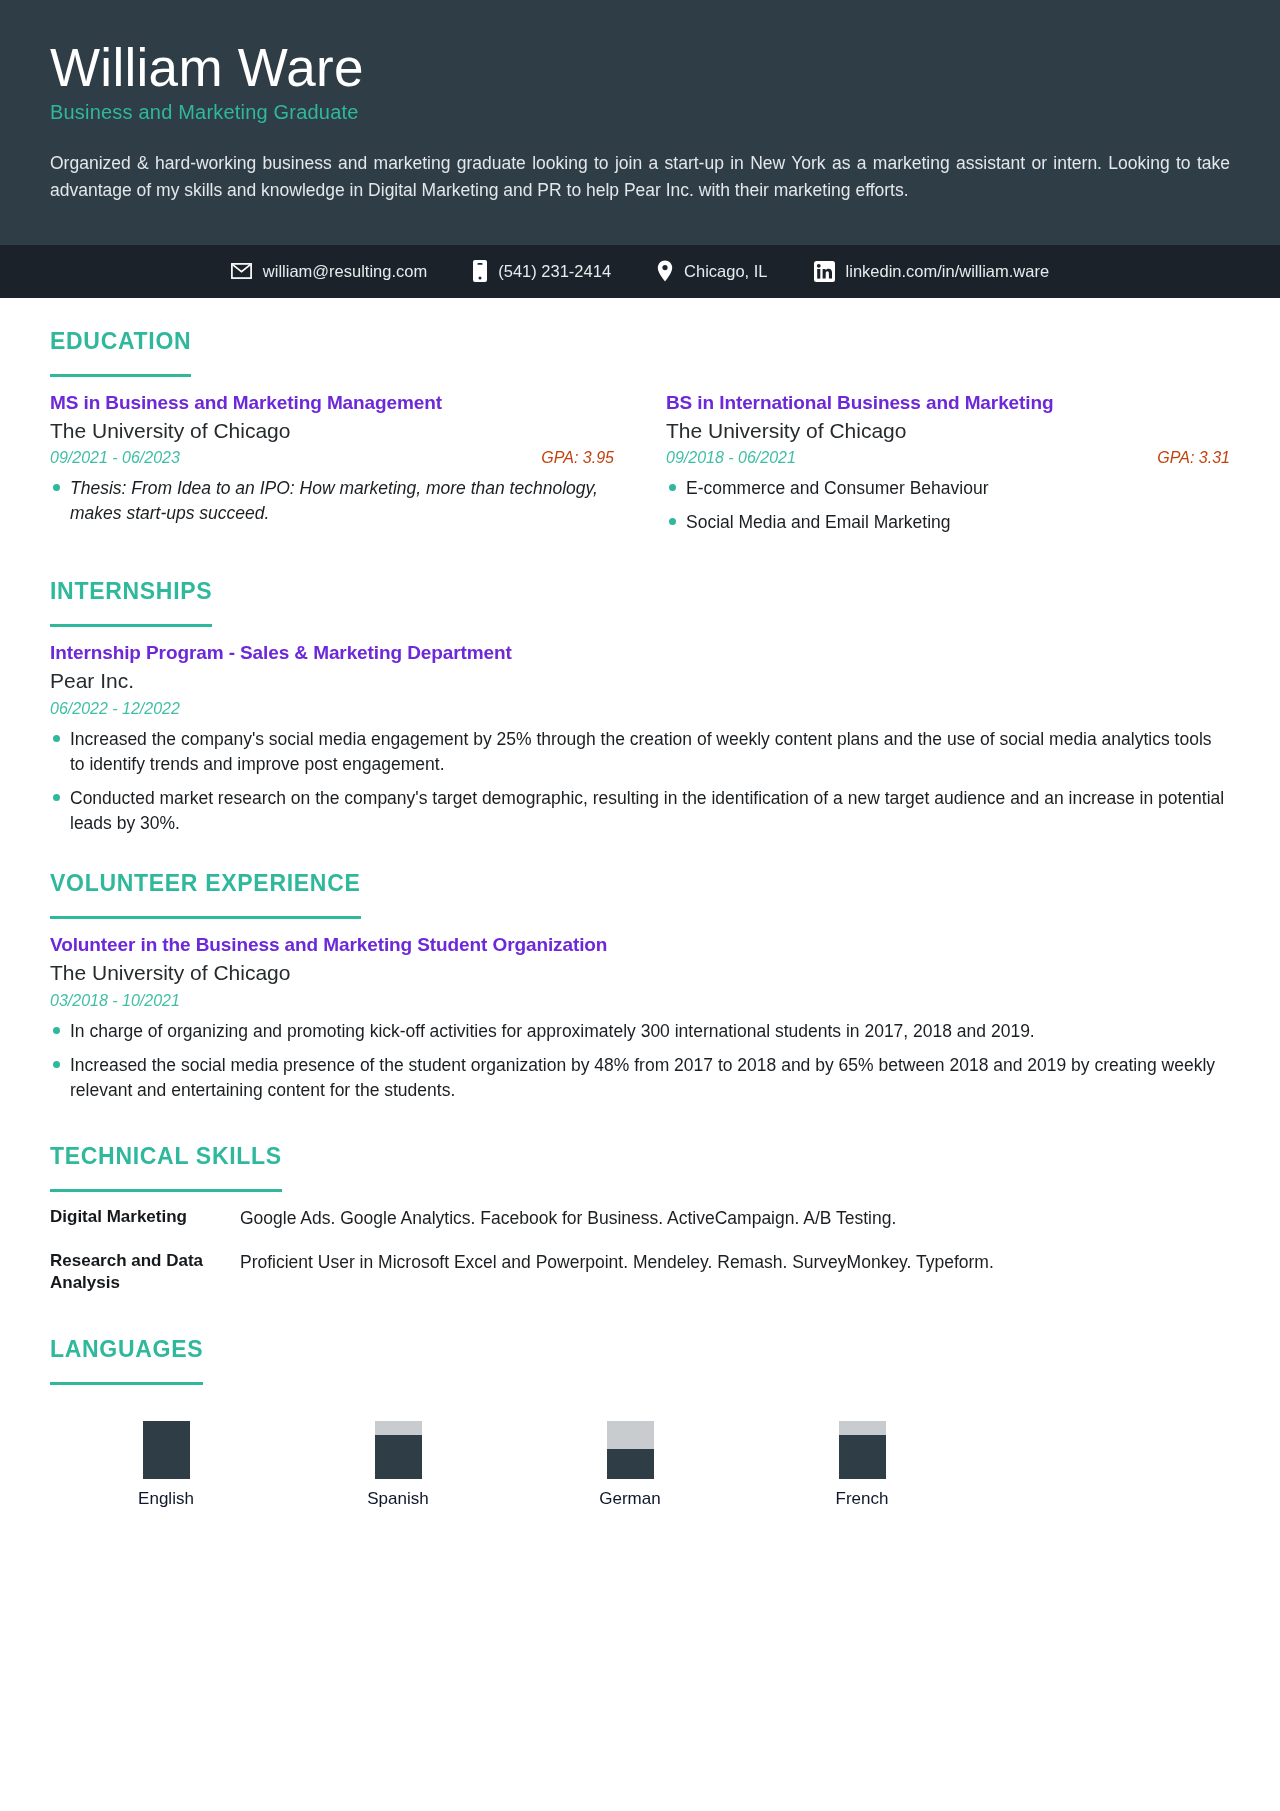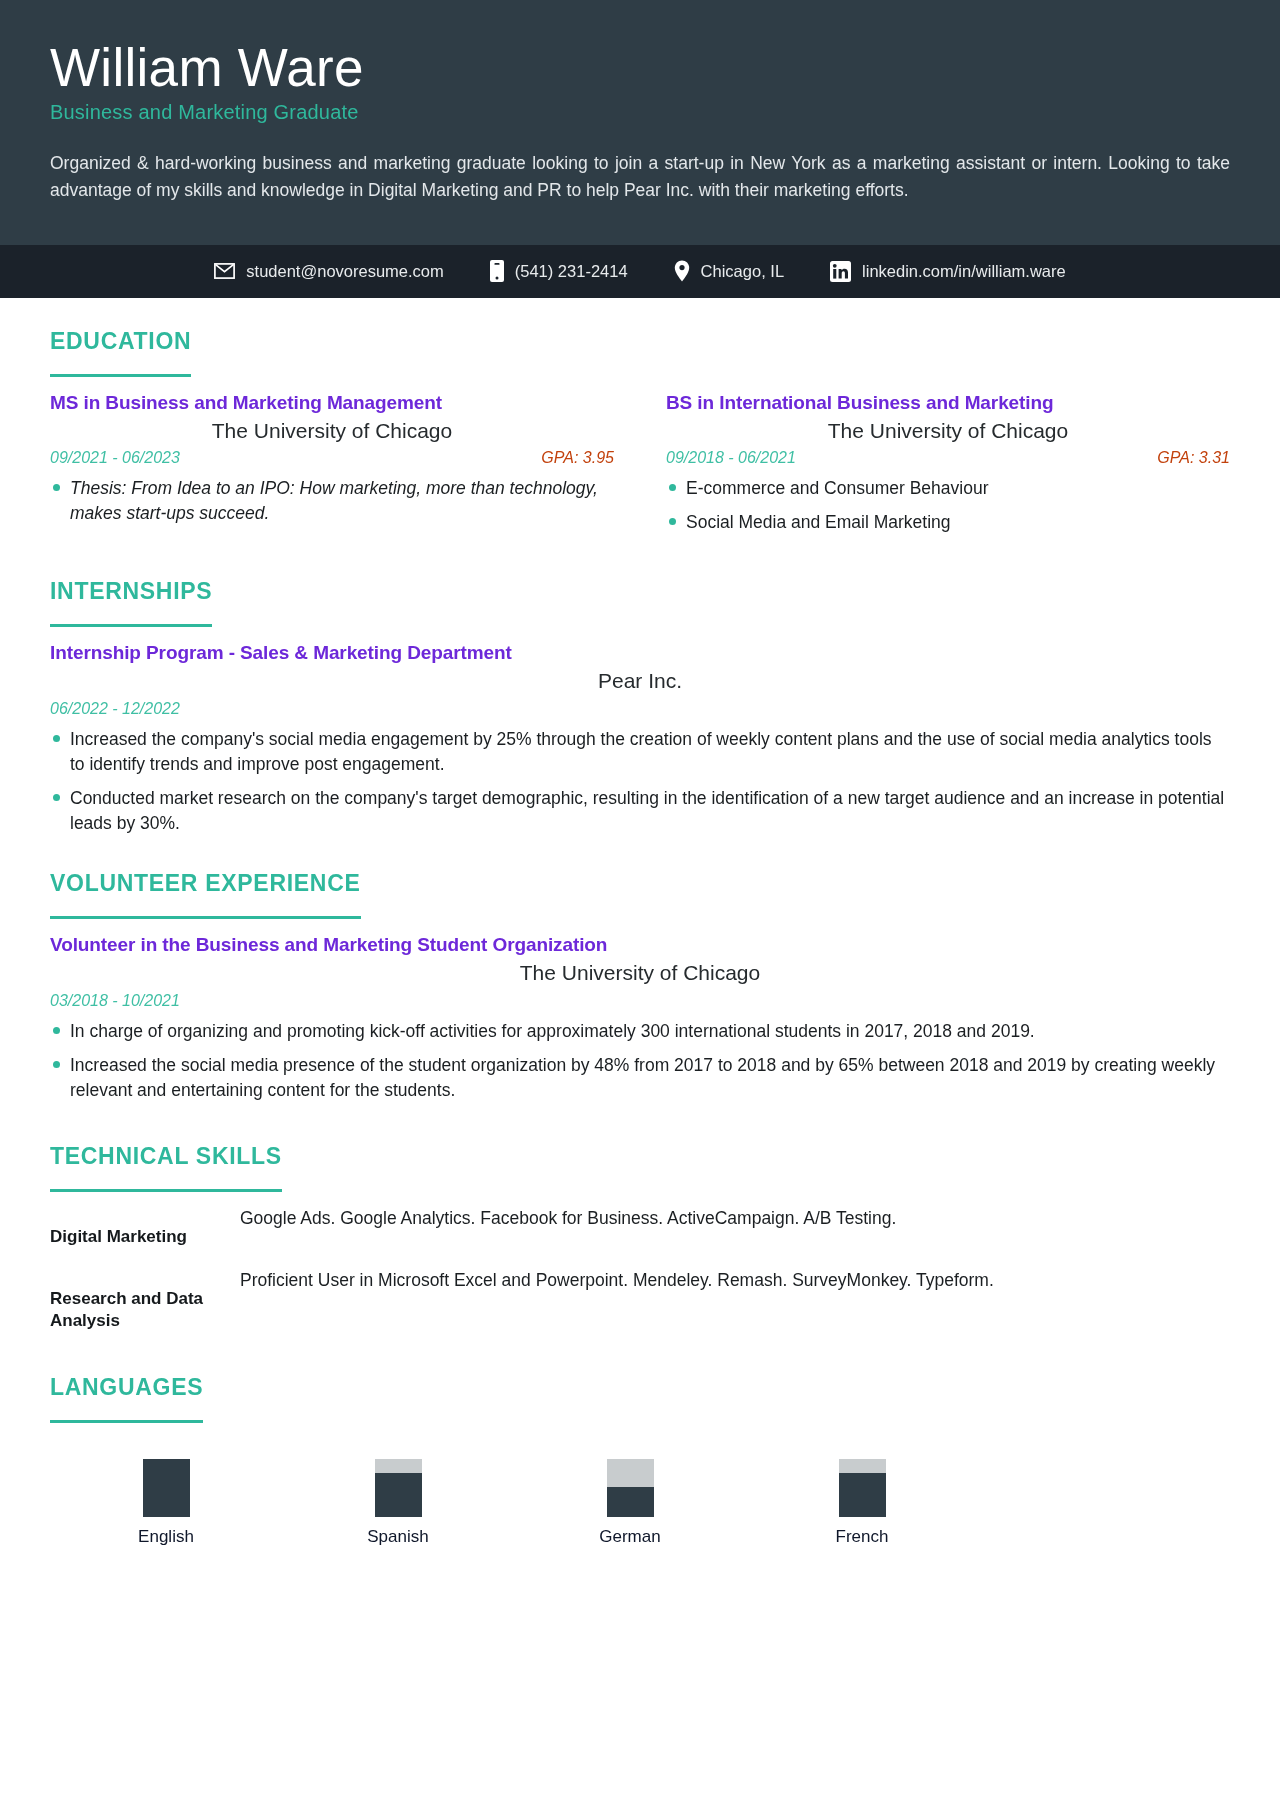--- a/index.html
+++ b/index.html
@@ -94,21 +94,20 @@
     color: #6d28d9;
     line-height: 1.27;
     letter-spacing: -0.1px;
   }
   .entry-org {
     font-size: 21px;
     font-weight: 300;
     color: #262b2e;
     line-height: 1.36;
     margin-top: 2px;
-    text-align: center;
   }
   .meta-row {
     display: flex;
     justify-content: space-between;
     align-items: baseline;
     margin-top: 4px;
   }
   .entry-date {
     font-size: 16px;
     font-style: italic;
@@ -150,21 +149,20 @@
     align-items: flex-start;
     margin-bottom: 20px;
   }
   .skill-label {
     width: 190px;
     flex: 0 0 190px;
     font-size: 17px;
     font-weight: 700;
     color: #15191C;
     line-height: 1.3;
-    margin-top: 20px;
   }
   .skill-value {
     flex: 1;
     font-size: 17.5px;
     font-weight: 300;
     color: #1b1f22;
     line-height: 1.4;
   }
 
   
@@ -212,21 +210,21 @@
 
   <div class="contactbar">
 
     <div class="contact-item">
       <span class="ic">
         <svg width="21" height="16" viewBox="0 0 21 16">
           <rect x="0.9" y="0.9" width="19.2" height="14.2" fill="none" stroke="#ffffff" stroke-width="1.7"></rect>
           <path d="M1.6 1.6 L10.5 8.6 L19.4 1.6" fill="none" stroke="#ffffff" stroke-width="1.7"></path>
         </svg>
       </span>
-      <span>student@novoresume.com</span>
+      <span>william@resulting.com</span>
     </div>
 
     <div class="contact-item">
       <span class="ic">
         <svg width="14" height="22" viewBox="0 0 14 22">
           <rect x="0" y="0" width="14" height="22" rx="2" fill="#ffffff"></rect>
           <rect x="4.4" y="3" width="5.2" height="1.8" rx="0.9" fill="#1B222A"></rect>
           <circle cx="7" cy="18" r="1.5" fill="#1B222A"></circle>
         </svg>
       </span>

